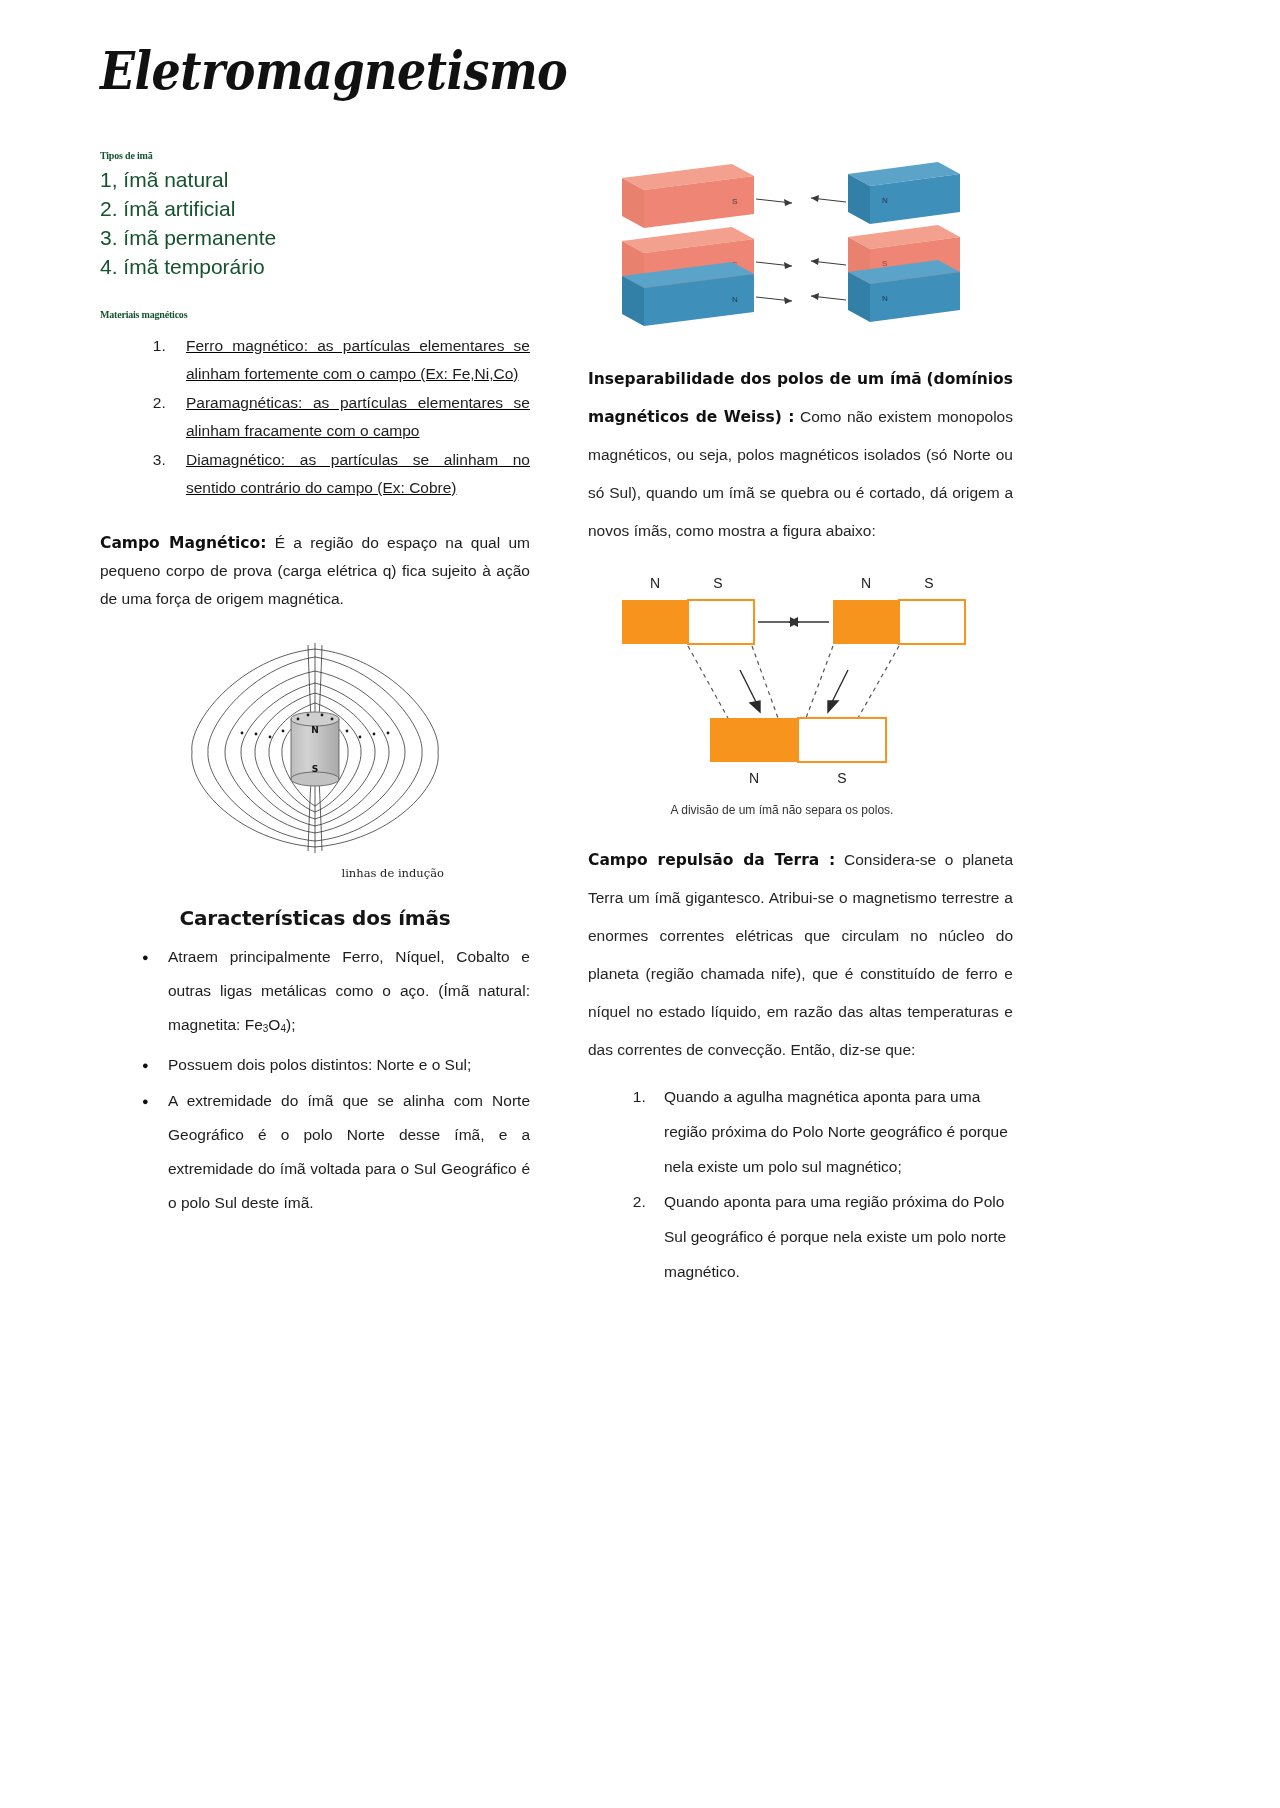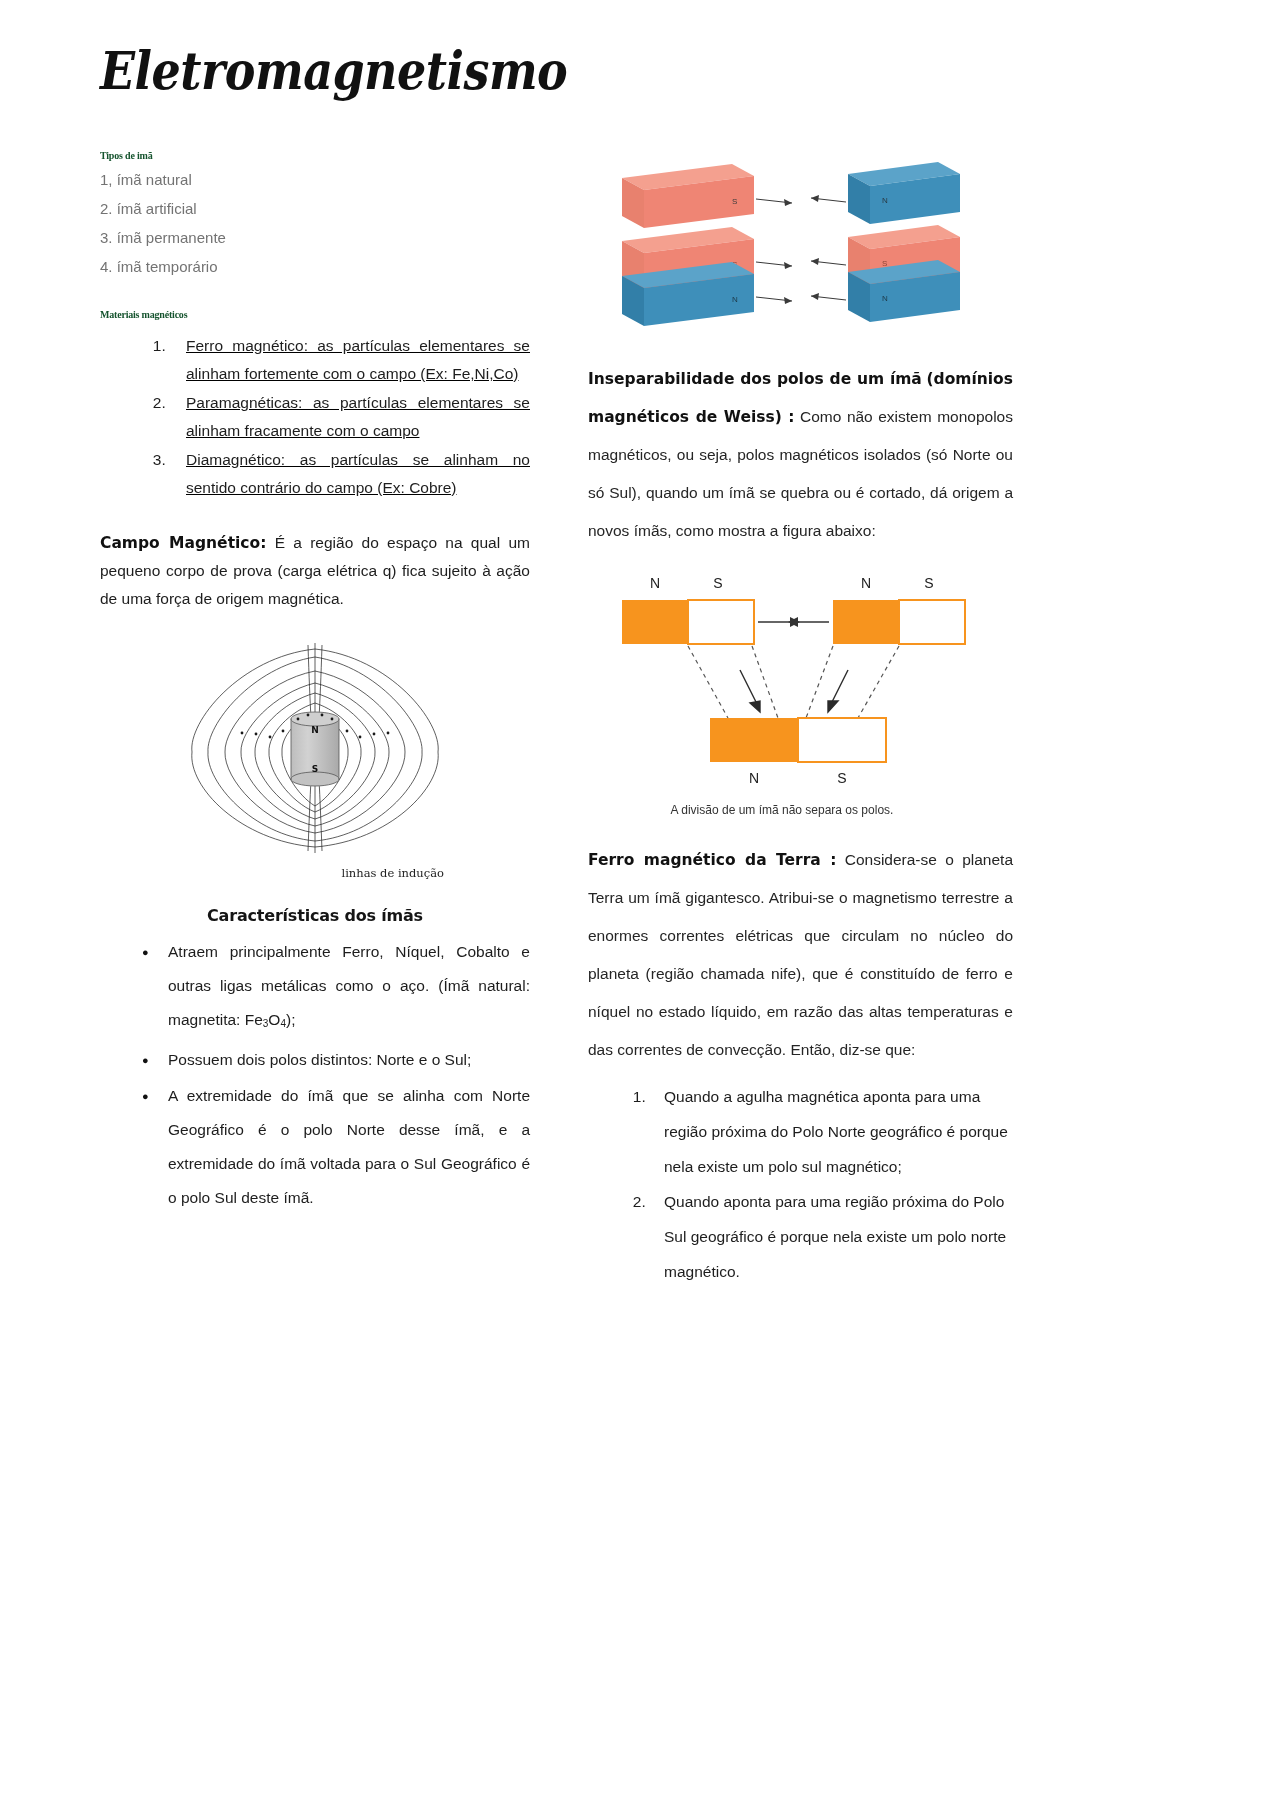--- a/index.html
+++ b/index.html
@@ -31,21 +31,21 @@
   }
   .para.loose{line-height:38px;}
   .hd-block{
     font-family:Liberation Serif, serif;
     font-weight:bold;font-size:10px;color:#14532d;
     margin:0 0 4px 0;letter-spacing:-0.2px;
   }
   .inline-b{
     font-family:"DejaVu Sans", sans-serif;font-weight:bold;color:#111;
   }
-  .numline{font-size:15px;line-height:29px;color:#737373;}
+  .numline{font-size:21px;line-height:29px;color:#14532d;}
   ol.dec{margin:0 0 0 0;padding-left:70px;}
   ol.dec > li{
     font-size:15.5px;line-height:28px;color:#1d1d1d;
     text-align:justify;margin-bottom:1px;padding-left:16px;
   }
   ol.dec{list-style:decimal;text-decoration:underline;}
   ul.bul{margin:0;padding-left:68px;list-style:none;}
   ul.bul > li{
     position:relative;font-size:15.5px;line-height:34px;color:#1d1d1d;
     text-align:justify;margin-bottom:2px;
@@ -74,21 +74,21 @@
   .fig-bars{position:relative;width:360px;height:200px;margin:18px auto 0 26px;}
 
   
   .fig-split{position:relative;width:360px;height:235px;margin:16px auto 0 12px;}
   .split-cap{
     font-family:"Liberation Sans", sans-serif;
     font-size:12px;color:#333;text-align:center;width:400px;margin:2px 0 0 -6px;
   }
 
   .heading-center{
-    font-family:"DejaVu Sans", sans-serif;font-weight:bold;font-size:16px;
+    font-family:"DejaVu Sans", sans-serif;font-weight:bold;font-size:20px;
     color:#151515;text-align:center;margin:16px 0 4px 0;letter-spacing:-0.2px;
   }
   svg{display:block;}
 </style>
 </head>
 <body>
 
 <div class="page">
 
   <div class="doc-title">Eletromagnetismo</div>
@@ -301,21 +301,21 @@
           <text x="154" y="217" font-family="Liberation Sans, sans-serif" font-size="14" fill="#222" text-anchor="middle">N</text>
           <text x="242" y="217" font-family="Liberation Sans, sans-serif" font-size="14" fill="#222" text-anchor="middle">S</text>
         </g>
       </svg>
     </div>
     <div class="split-cap">A divisão de um ímã não separa os polos.</div>
 
     <div style="height:24px;"></div>
 
     <p class="para loose rt" style="line-height:38px;">
-      <span class="inline-b">Ferro magnético da Terra :</span><span> Considera-se o planeta Terra um ímã gigantesco. Atribui-se o magnetismo terrestre a enormes correntes elétricas que circulam no núcleo do planeta (região chamada nife), que é constituído de ferro e níquel no estado líquido, em razão das altas temperaturas e das correntes de convecção. Então, diz-se que:</span>
+      <span class="inline-b">Campo repulsão da Terra :</span><span> Considera-se o planeta Terra um ímã gigantesco. Atribui-se o magnetismo terrestre a enormes correntes elétricas que circulam no núcleo do planeta (região chamada nife), que é constituído de ferro e níquel no estado líquido, em razão das altas temperaturas e das correntes de convecção. Então, diz-se que:</span>
     </p>
 
     <ol class="dec2">
       <li>Quando a agulha magnética aponta para uma região próxima do Polo Norte geográfico é porque nela existe um polo sul magnético;</li>
       <li>Quando aponta para uma região próxima do Polo Sul geográfico é porque nela existe um polo norte magnético.</li>
     </ol>
 
   </div>
 
 </div>

